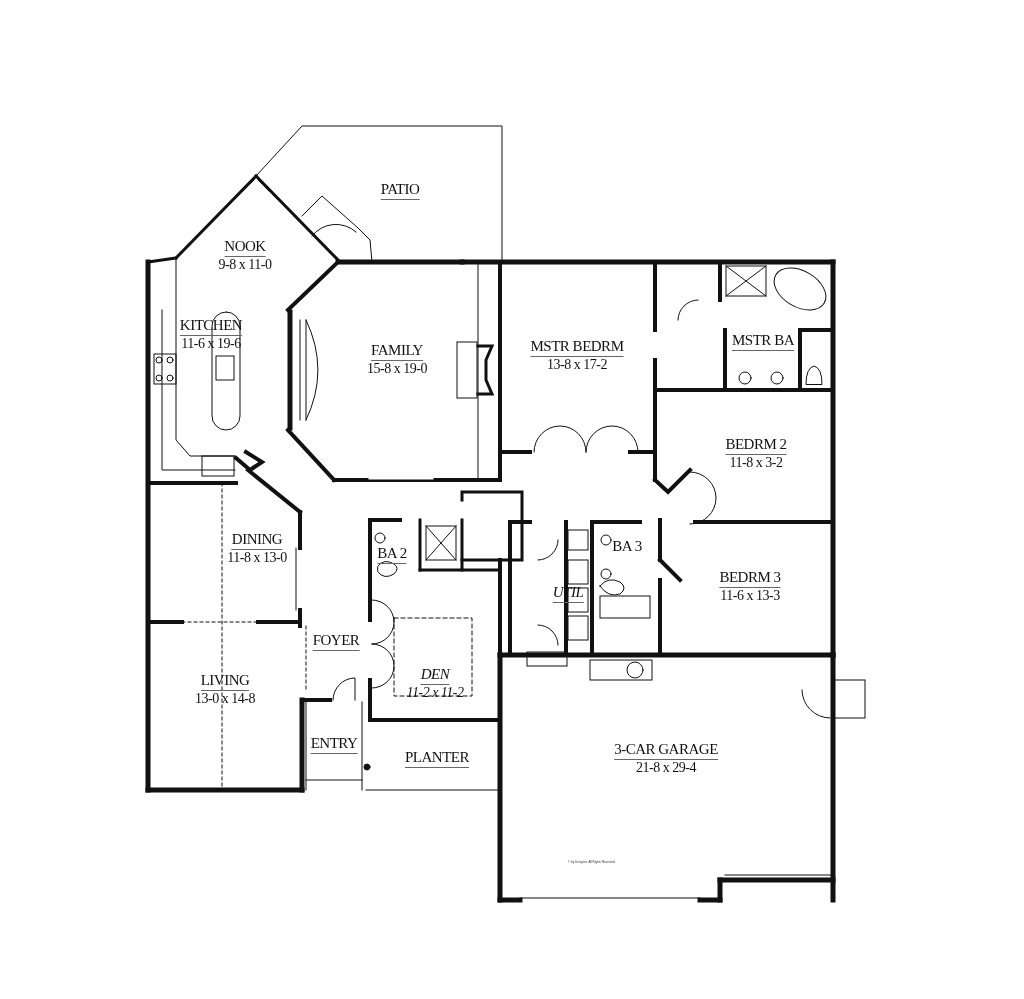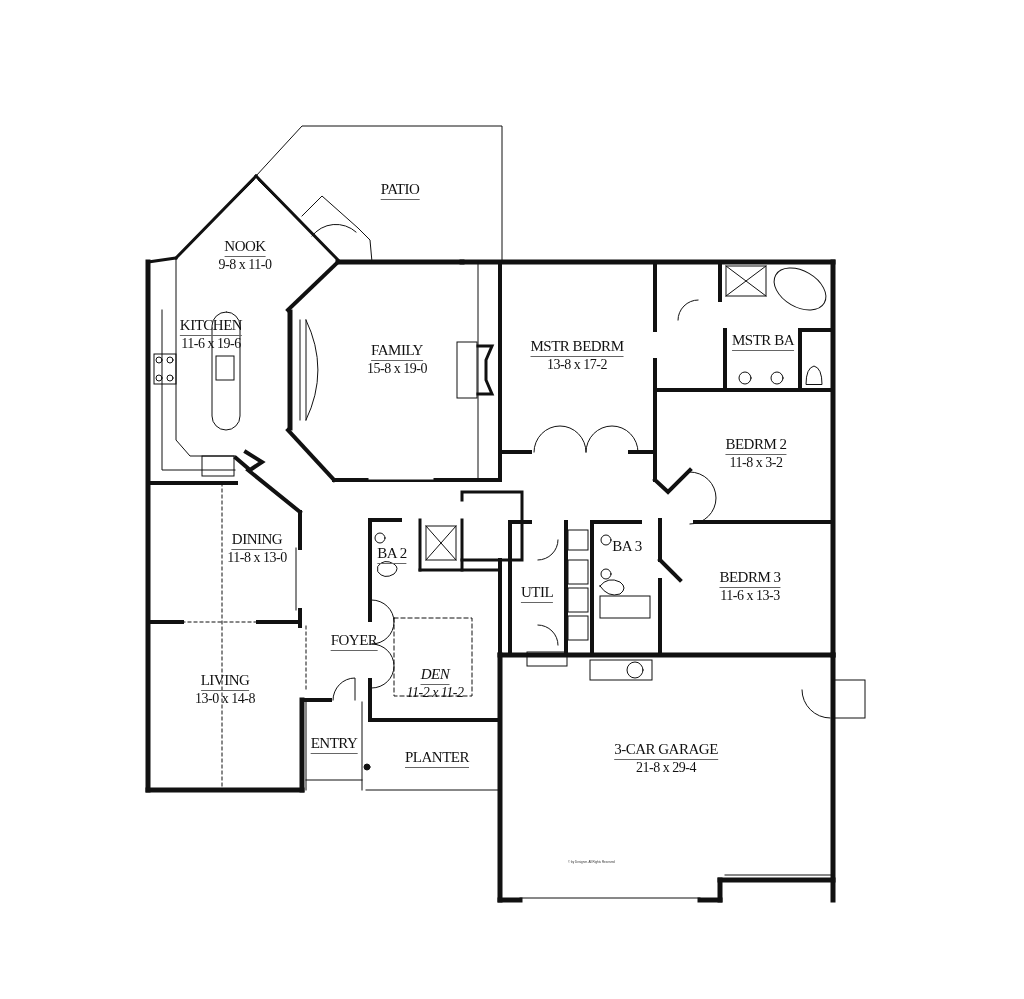--- a/index.html
+++ b/index.html
@@ -213,31 +213,31 @@
   <span class="name">BEDRM 2</span>
   <span class="dim">11-8 x 3-2</span>
 </div>
 <div class="lbl" style="left:750px;top:569px;">
   <span class="name">BEDRM 3</span>
   <span class="dim">11-6 x 13-3</span>
 </div>
 <div class="lbl" style="left:627px;top:538px;font-family:Liberation Serif, serif;">
   <span class="name" style="border-bottom:none;">BA 3</span>
 </div>
-<div class="lbl" style="left:537px;top:584px;">
+<div class="lbl" style="left:568px;top:584px;font-style:italic;">
   <span class="name">UTIL</span>
 </div>
 <div class="lbl" style="left:225px;top:531px;margin-left:32px;">
   <span class="name">DINING</span>
   <span class="dim">11-8 x 13-0</span>
 </div>
 <div class="lbl" style="left:392px;top:545px;">
   <span class="name">BA 2</span>
 </div>
-<div class="lbl" style="left:354px;top:632px;">
+<div class="lbl" style="left:336px;top:632px;">
   <span class="name">FOYER</span>
 </div>
 <div class="lbl" style="left:435px;top:666px;font-style:italic;">
   <span class="name">DEN</span>
   <span class="dim">11-2 x 11-2</span>
 </div>
 <div class="lbl" style="left:225px;top:672px;">
   <span class="name">LIVING</span>
   <span class="dim">13-0 x 14-8</span>
 </div>

